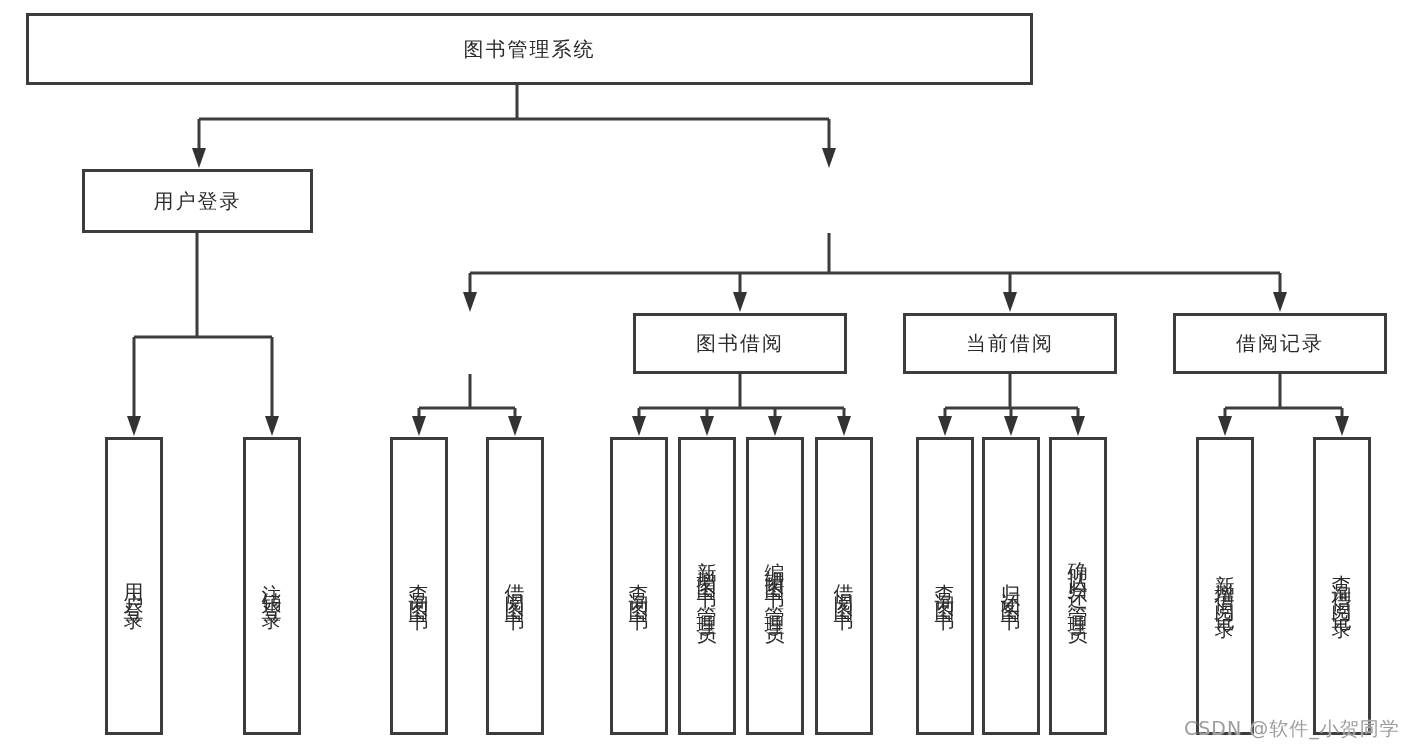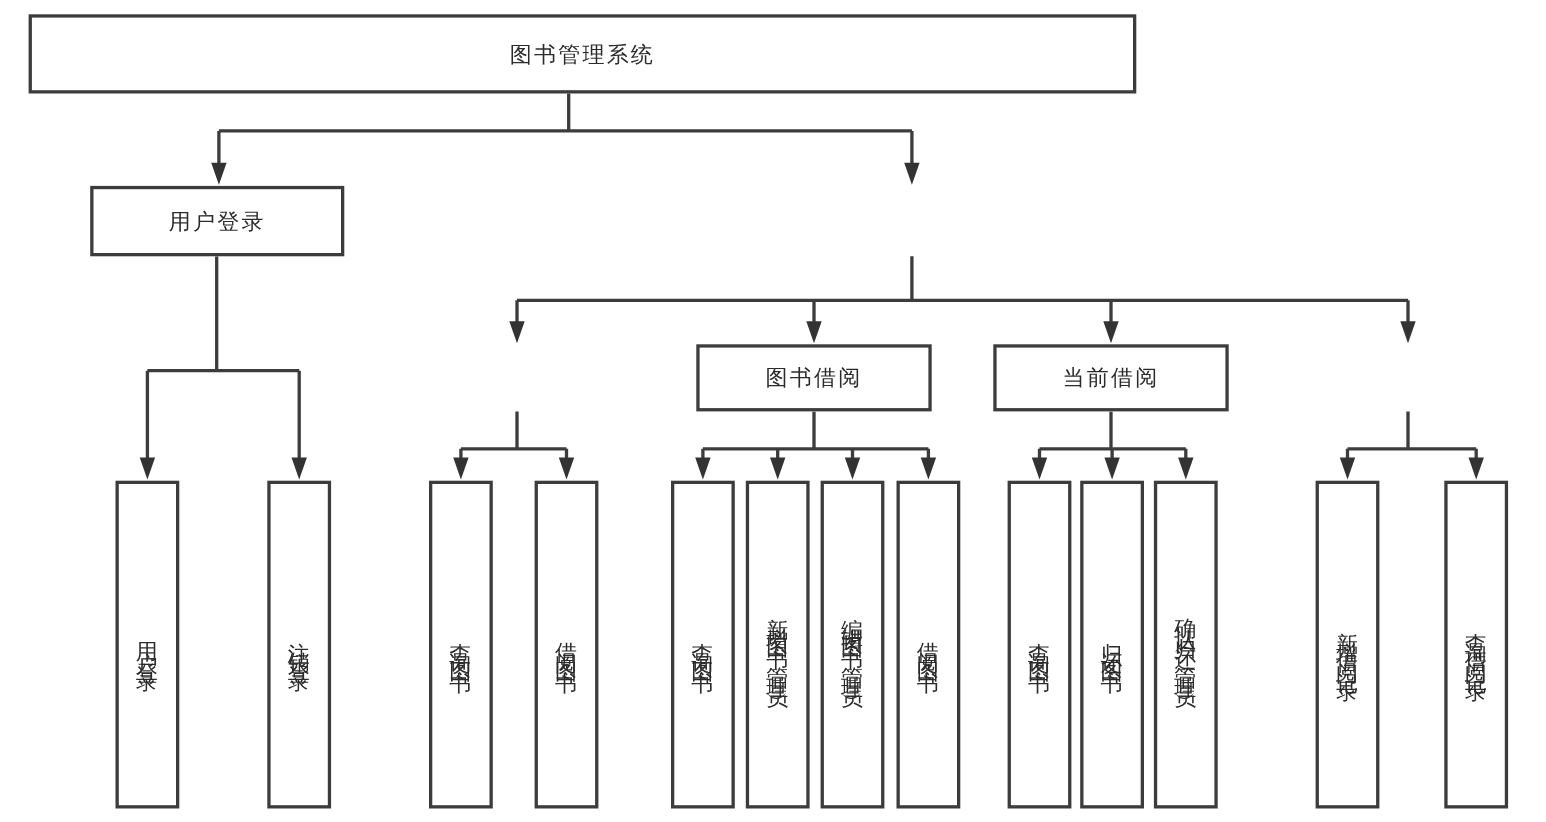--- a/index.html
+++ b/index.html
@@ -129,20 +129,23 @@
   <div class="node" id="b-login">
     <span class="lbl">用户登录</span>
   </div>
 
   <div class="node" id="b-sec1">
     <span class="lbl">图书借阅</span>
   </div>
   <div class="node" id="b-sec2">
     <span class="lbl">当前借阅</span>
   </div>
+  <div class="node" id="b-sec3">
+    <span class="lbl">借阅记录</span>
+  </div>
 
   <div class="node v" id="b-login-c0">
     <span class="lbl">用户登录</span>
   </div>
   <div class="node v" id="b-login-c1">
     <span class="lbl">注销登录</span>
   </div>
 
   <div class="node v" id="b-s0c0">
     <span class="lbl">查询图书</span>
@@ -174,14 +177,15 @@
     <span class="lbl">确认归还（管理员）</span>
   </div>
 
   <div class="node v" id="b-s3c0">
     <span class="lbl">新增借阅记录</span>
   </div>
   <div class="node v" id="b-s3c1">
     <span class="lbl">查询借阅记录</span>
   </div>
 
+  <div class="watermark">CSDN @软件_小贺同学</div>
 
 </div>
 
 </body></html>

